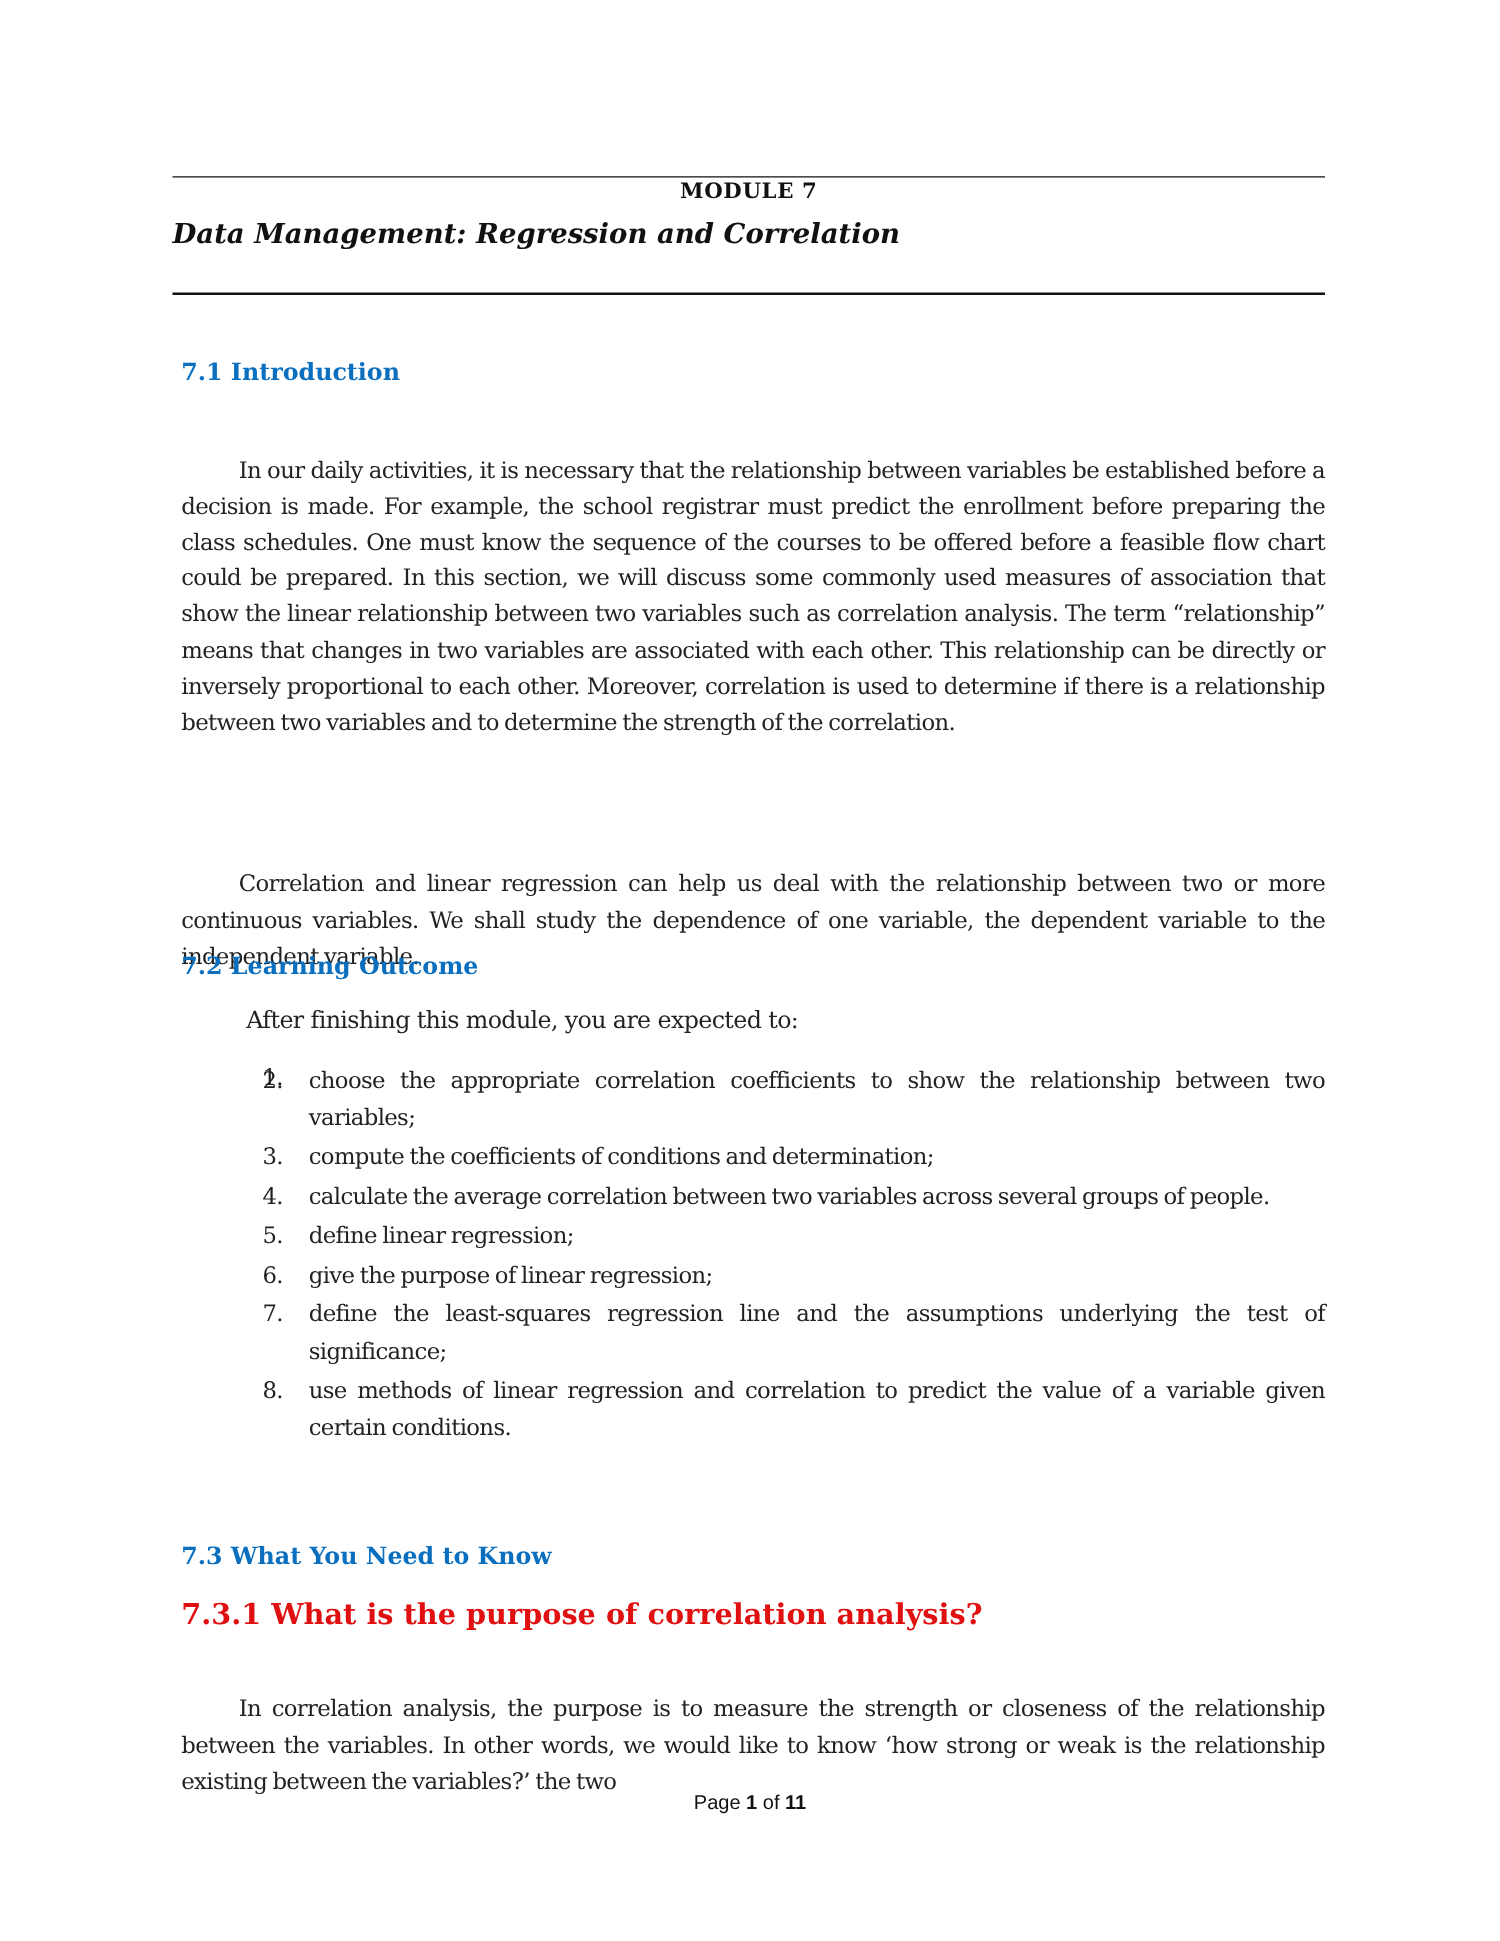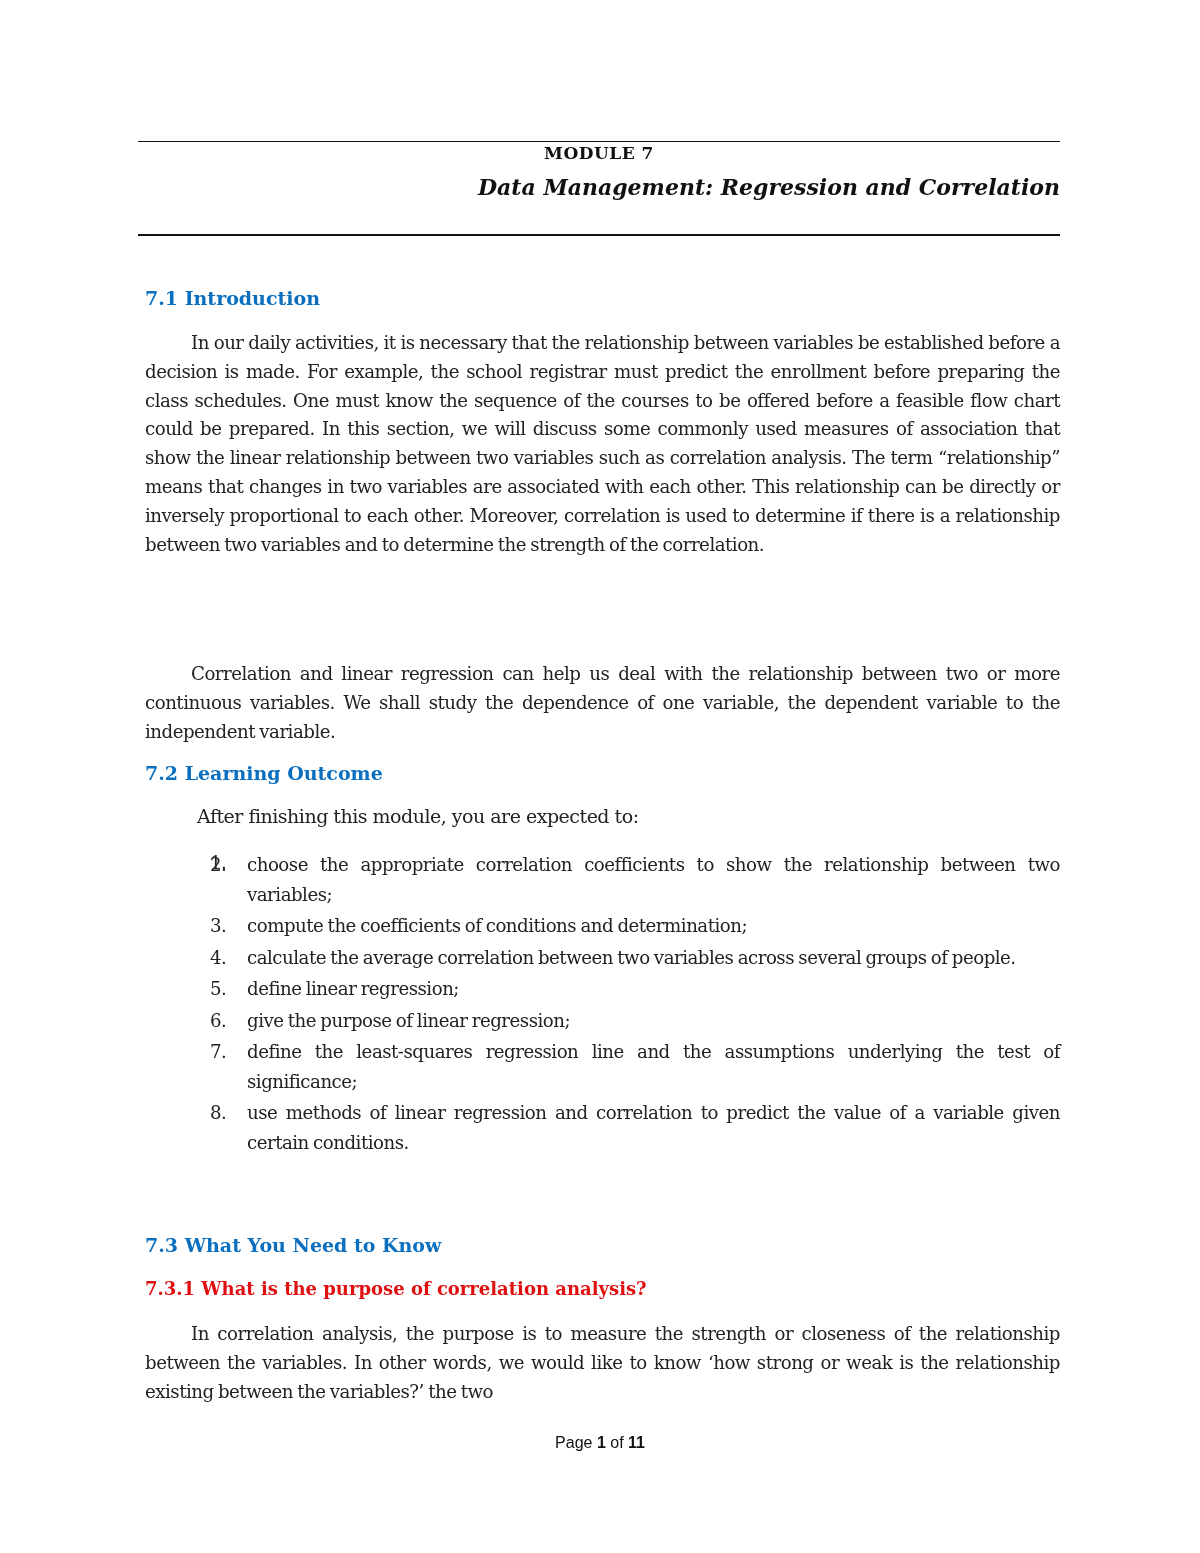--- a/index.html
+++ b/index.html
@@ -3,26 +3,26 @@
 <meta charset="utf-8">
 <style>
   html, body { margin: 0; padding: 0; background: #ffffff; }
   body { width: 1200px; height: 1553px; position: relative; overflow: hidden;
          font-family: "DejaVu Serif", serif; color: #222; }
   .page { position: absolute; left: 0; top: 0; width: 1200px; height: 1553px; border-radius: 30px; }
   .rule-top { position: absolute; left: 138px; top: 141px; width: 922px; height: 1px; background: #111; }
   .rule-bottom { position: absolute; left: 138px; top: 234px; width: 922px; height: 2px; background: #111; }
   .module-label { position: absolute; left: 138px; top: 143px; width: 922px; text-align: center;
                   font-family: "DejaVu Serif", serif; font-weight: bold; font-size: 17px; color: #111; letter-spacing: 0.5px; }
-  .module-title { position: absolute; left: 138px; top: 174px; width: 922px; text-align: right;
+  .module-title { position: absolute; left: 138px; top: 174px; width: 922px; text-align: left;
                   font-family: "DejaVu Serif", serif; font-weight: bold; font-style: italic; font-size: 22px; color: #111; }
   .h-blue { position: absolute; left: 145px; font-family: "DejaVu Serif", serif; font-weight: bold; font-size: 19px; color: #0b6fbf; }
-  .h-red { position: absolute; left: 145px; font-family: "DejaVu Serif", serif; font-weight: bold; font-size: 18px; color: #e01010; }
+  .h-red { position: absolute; left: 145px; font-family: "DejaVu Serif", serif; font-weight: bold; font-size: 23px; color: #e01010; }
   .para { position: absolute; left: 145px; width: 915px; font-family: "DejaVu Serif", serif;
-          font-size: 18.2px; line-height: 28.8px; text-align: justify; color: #222; letter-spacing: -0.5px; word-spacing: -1px; }
+          font-size: 18.2px; line-height: 28.8px; text-align: justify; color: #222; letter-spacing: -0.5px; word-spacing: -1px; margin-top: 34px; }
   .para .indent { display: inline-block; width: 46px; }
   .lead { position: absolute; left: 197px; font-family: "DejaVu Serif", serif; font-size: 19px; color: #222; letter-spacing: -0.5px; }
   .olist { position: absolute; left: 210px; width: 850px; margin: 0; padding: 0; list-style: none; }
   .olist li { position: relative; padding-left: 37px; font-family: "DejaVu Serif", serif; font-size: 18.2px;
               line-height: 29.5px; color: #222; text-align: justify; margin-bottom: 2px; letter-spacing: -0.5px; word-spacing: -1px; }
   .olist li .num { position: absolute; left: 0; top: 0; }
   .footer { position: absolute; left: 0; top: 1434px; width: 1200px; text-align: center;
             font-family: "Liberation Sans", sans-serif; font-size: 16px; color: #111; }
   .footer b { font-weight: bold; }
 </style>

